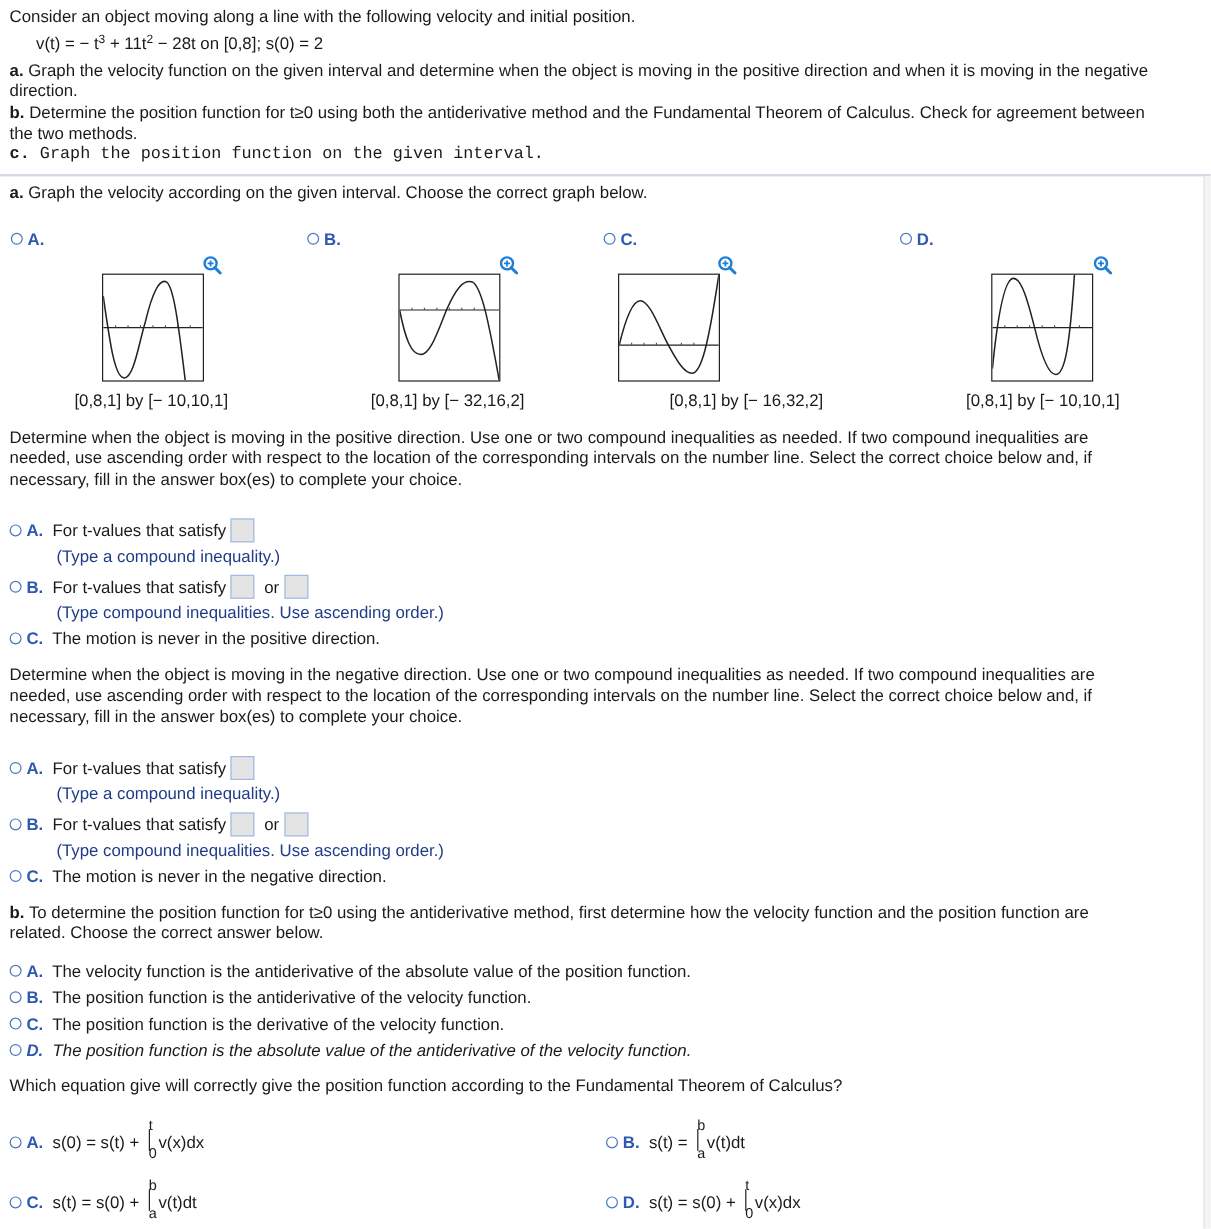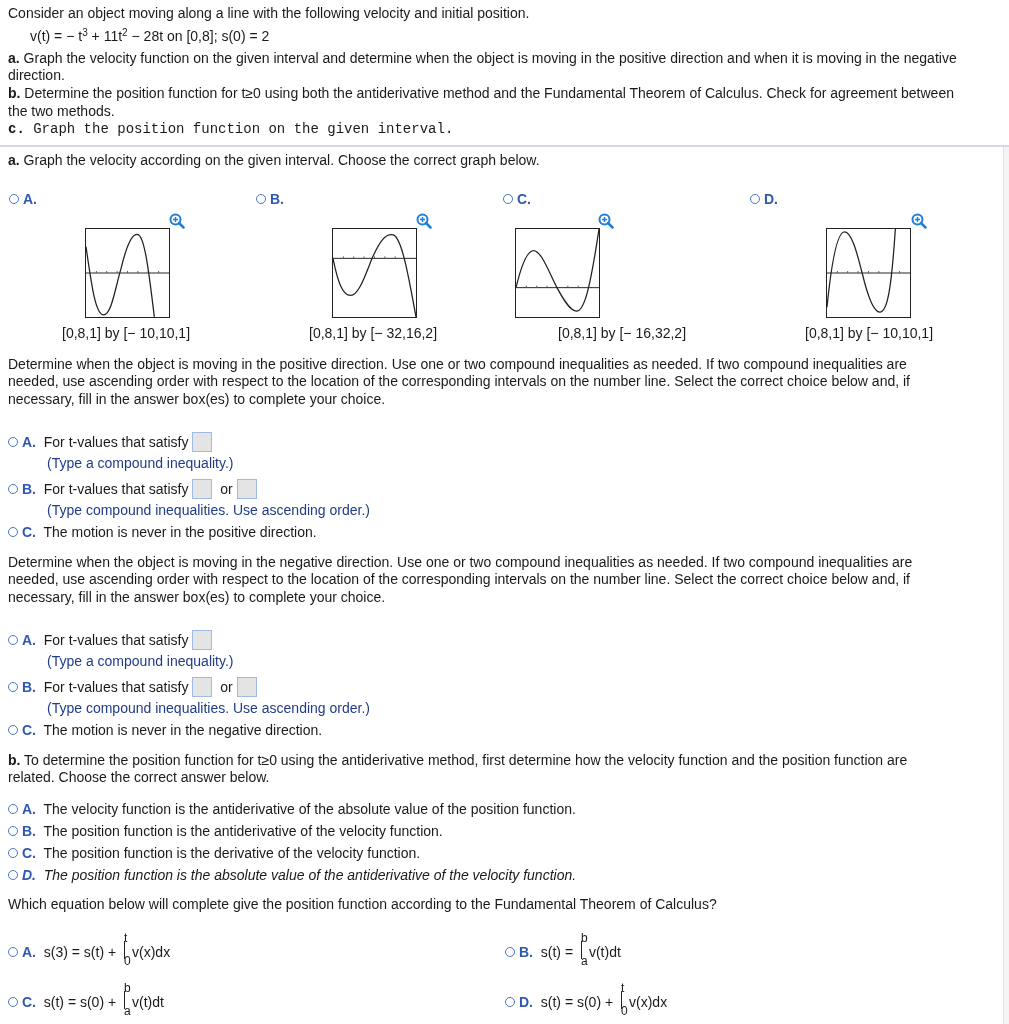--- a/index.html
+++ b/index.html
@@ -143,21 +143,21 @@
 <div class="line" style="top:722px;"><span class="radio"></span><span class="optlbl">C.</span>&nbsp; <span>The motion is never in the negative direction.</span></div>
 
 <div class="line" style="top:752px;"><b>b.</b><span> To determine the position function for t≥0 using the antiderivative method, first determine how the velocity function and the position function are</span></div>
 <div class="line" style="top:769px;">related. Choose the correct answer below.</div>
 
 <div class="line" style="top:801px;"><span class="radio"></span><span class="optlbl">A.</span>&nbsp; <span>The velocity function is the antiderivative of the absolute value of the position function.</span></div>
 <div class="line" style="top:823px;"><span class="radio"></span><span class="optlbl">B.</span>&nbsp; <span>The position function is the antiderivative of the velocity function.</span></div>
 <div class="line" style="top:845px;"><span class="radio"></span><span class="optlbl">C.</span>&nbsp; <span>The position function is the derivative of the velocity function.</span></div>
 <div class="line" style="top:867px;font-style:italic;"><span class="radio"></span><span class="optlbl">D.</span>&nbsp; <span>The position function is the absolute value of the antiderivative of the velocity function.</span></div>
 
-<div class="line" style="top:896px;">Which equation below will complete give the position function according to the Fundamental Theorem of Calculus?</div>
+<div class="line" style="top:896px;">Which equation give will correctly give the position function according to the Fundamental Theorem of Calculus?</div>
 
-<div class="line" style="top:943px;"><span class="radio"></span><span class="optlbl">A.</span>&nbsp; <span>s(3) = s(t) + </span><span class="intg"><span class="bar"></span><span class="up">t</span><span class="lo">0</span></span><span>v(x)dx</span></div>
+<div class="line" style="top:943px;"><span class="radio"></span><span class="optlbl">A.</span>&nbsp; <span>s(0) = s(t) + </span><span class="intg"><span class="bar"></span><span class="up">t</span><span class="lo">0</span></span><span>v(x)dx</span></div>
 
 <div class="line" style="top:943px;left:505px;"><span class="radio"></span><span class="optlbl">B.</span>&nbsp; <span>s(t) = </span><span class="intg"><span class="bar"></span><span class="up">b</span><span class="lo">a</span></span><span>v(t)dt</span></div>
 
 <div class="line" style="top:993px;"><span class="radio"></span><span class="optlbl">C.</span>&nbsp; <span>s(t) = s(0) + </span><span class="intg"><span class="bar"></span><span class="up">b</span><span class="lo">a</span></span><span>v(t)dt</span></div>
 
 <div class="line" style="top:993px;left:505px;"><span class="radio"></span><span class="optlbl">D.</span>&nbsp; <span>s(t) = s(0) + </span><span class="intg"><span class="bar"></span><span class="up">t</span><span class="lo">0</span></span><span>v(x)dx</span></div>
 
 </body></html>

